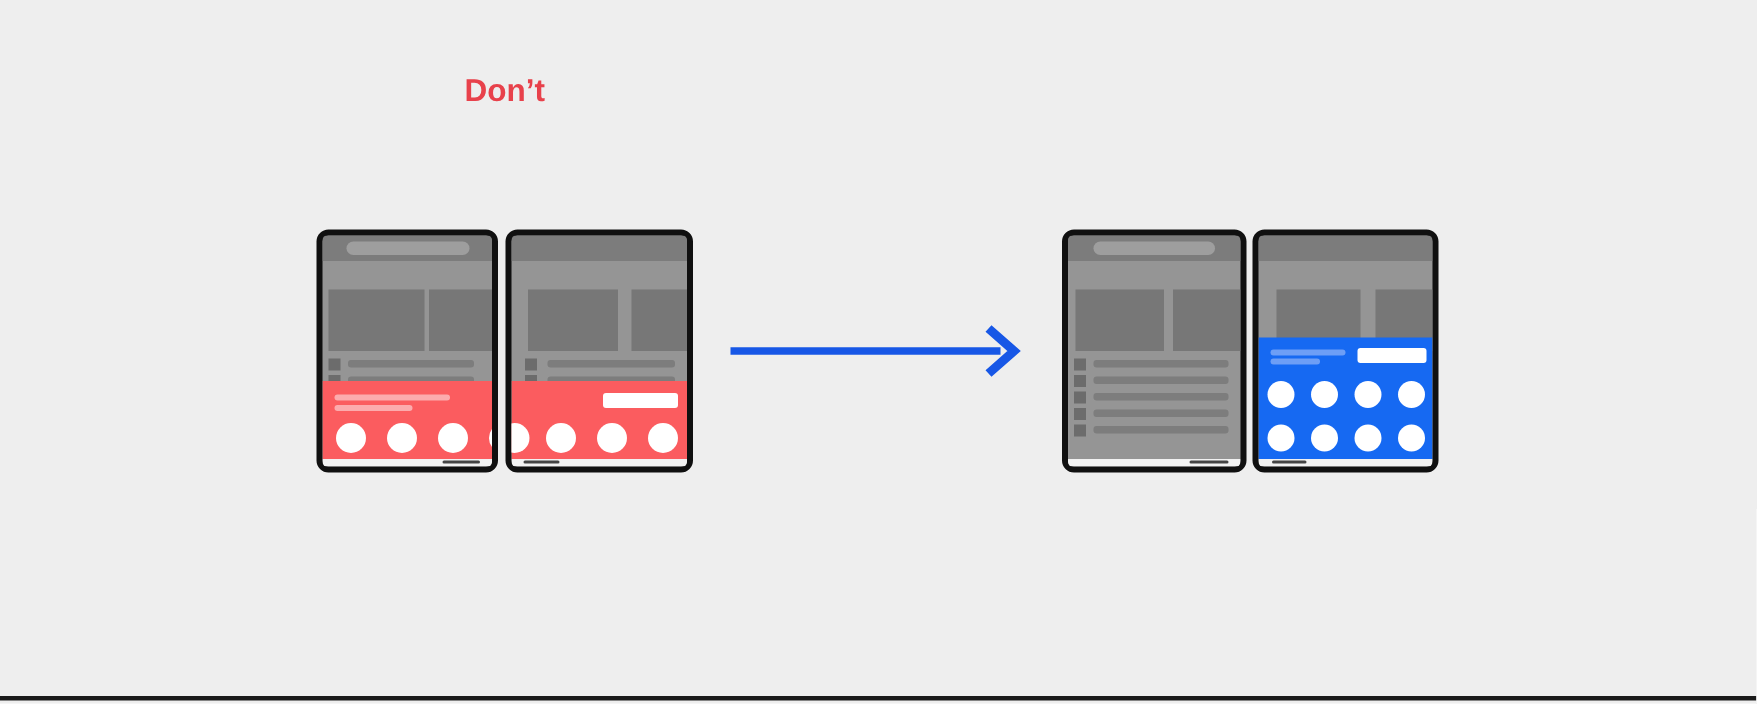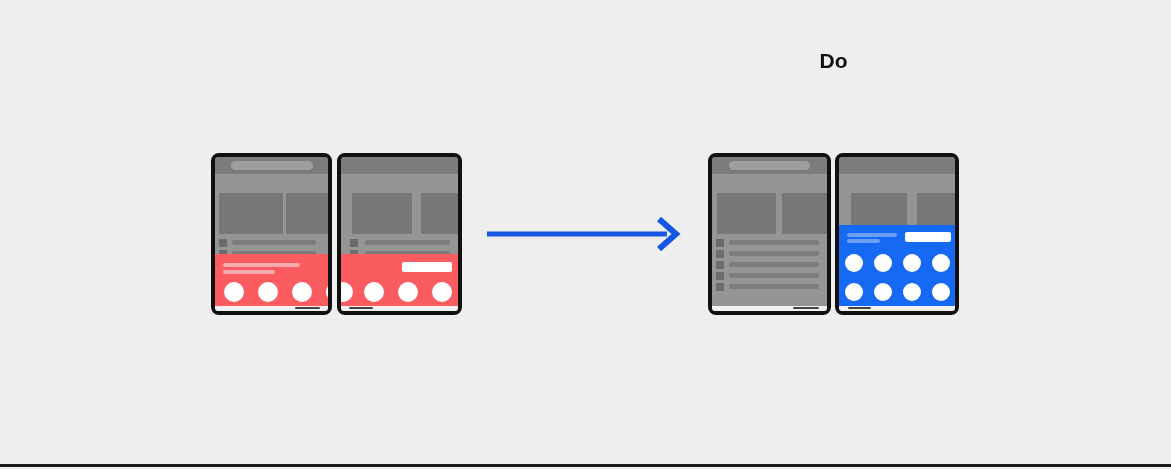--- a/index.html
+++ b/index.html
@@ -54,21 +54,21 @@
 
   .arrow{position:absolute;left:483px;top:212px;}
 
   .footer-line{position:absolute;left:0;right:0;bottom:2px;height:3px;background:var(--footer-line,#1a1a1a);}
 </style>
 </head>
 <body>
 
 <div class="stage">
 
-  <div class="title do">Do</div>
+  <div class="title dont">Don’t</div>
 
   <div class="pair dont">
 
     <div class="phone" style="left:0;width:121px;">
       <div class="screen">
         <div class="topbar">
           <div class="pill"></div>
         </div>
         <div class="card" style="left:4px;width:64px;"></div>
         <div class="card" style="left:71px;right:0;"></div>

